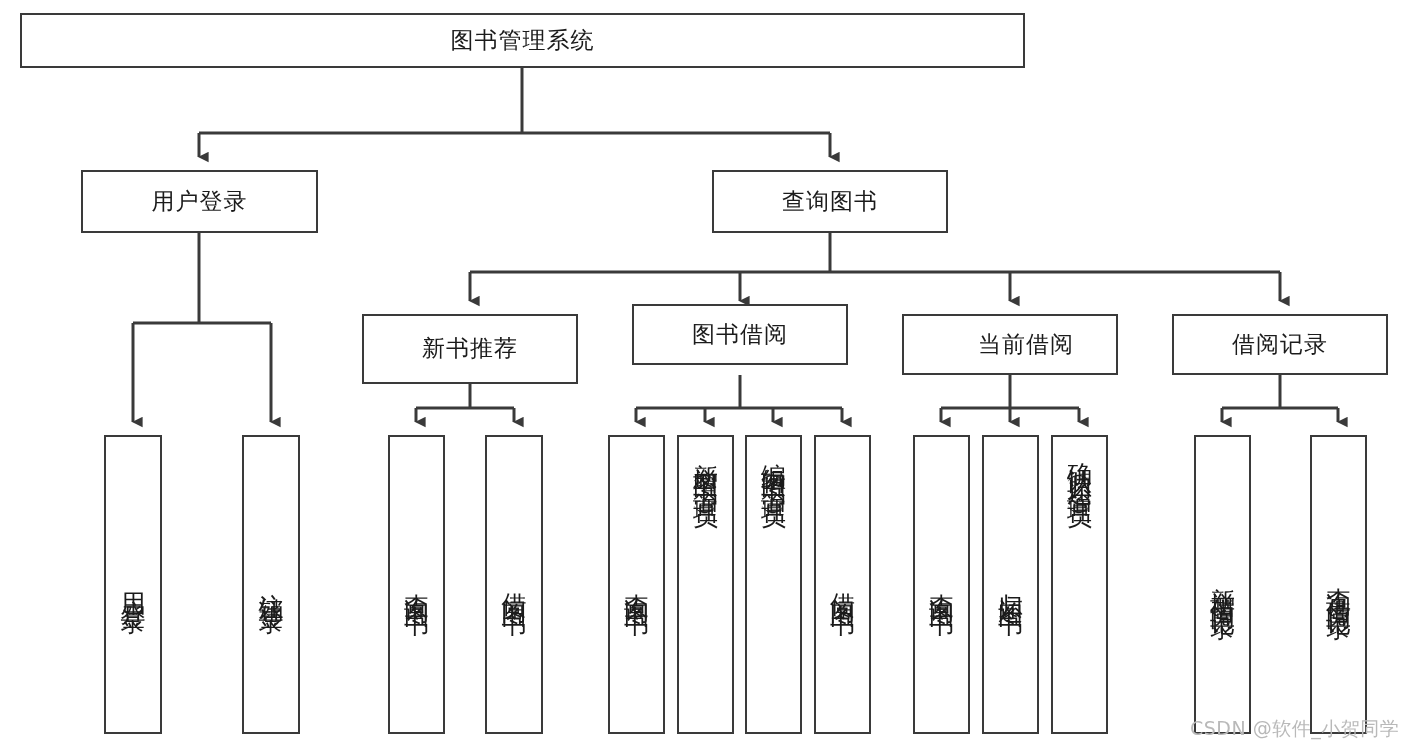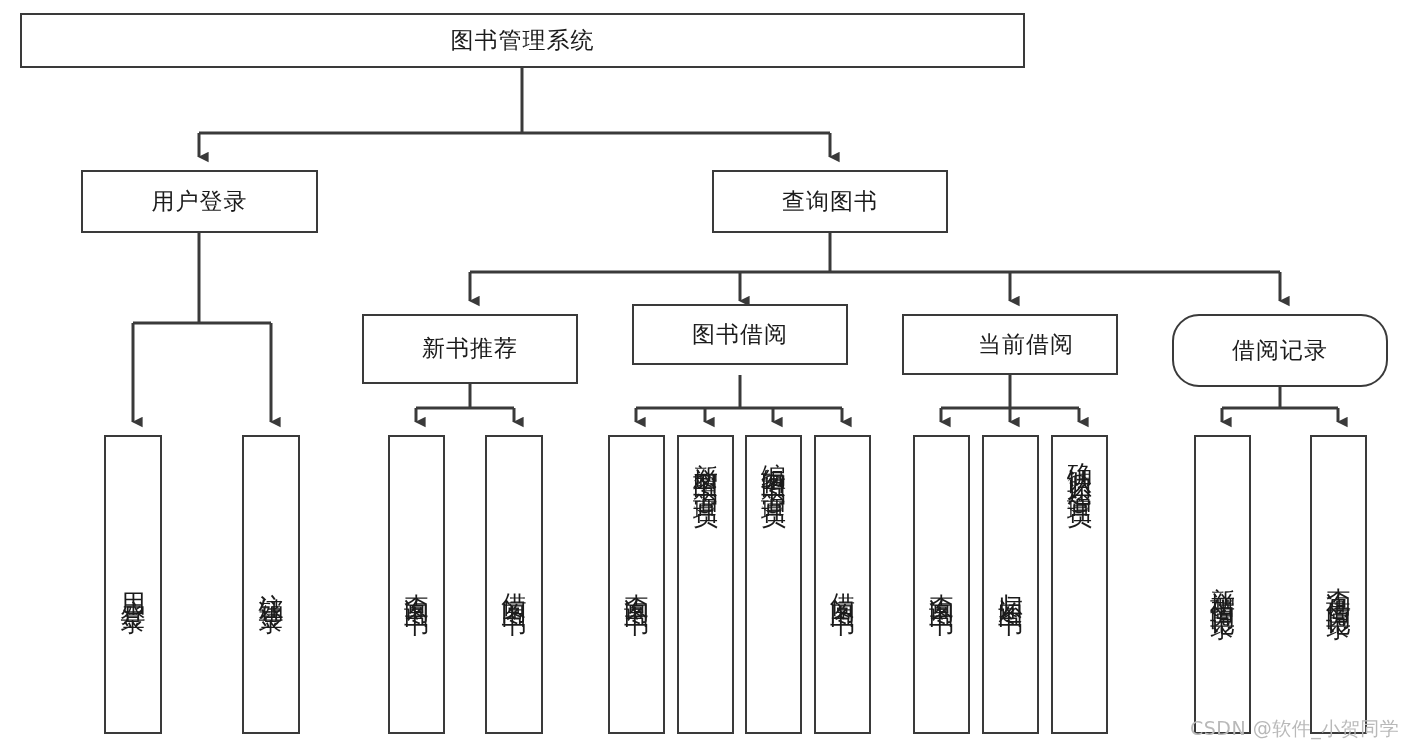--- a/index.html
+++ b/index.html
@@ -141,21 +141,21 @@
 
   <div class="node h" style="left:362px;top:314px;width:216px;height:70px;">
     <span class="label">新书推荐</span>
   </div>
   <div class="node h" style="left:632px;top:304px;width:216px;height:61px;">
     <span class="label">图书借阅</span>
   </div>
   <div class="node h" style="left:902px;top:314px;width:216px;height:61px;padding-left:32px;">
     <span class="label">当前借阅</span>
   </div>
-  <div class="node h" style="left:1172px;top:314px;width:216px;height:73px;border-radius:27px;">
+  <div class="node h" style="left:1172px;top:314px;width:216px;height:61px;">
     <span class="label">借阅记录</span>
   </div>
 
   <div class="node v centered" style="left:104px;top:435px;width:58px;height:299px;">
     <span class="label">用户登录</span>
   </div>
   <div class="node v centered" style="left:242px;top:435px;width:58px;height:299px;">
     <span class="label">注销登录</span>
   </div>
 

